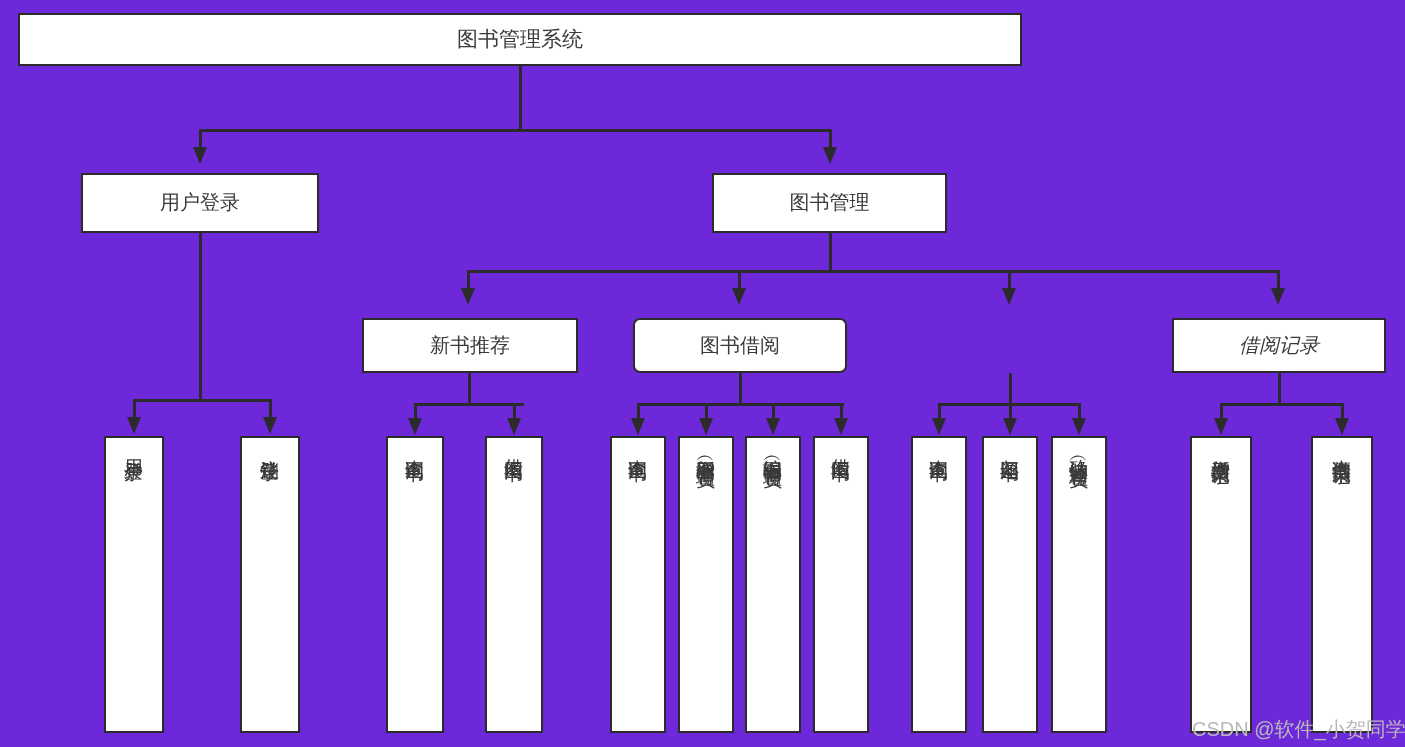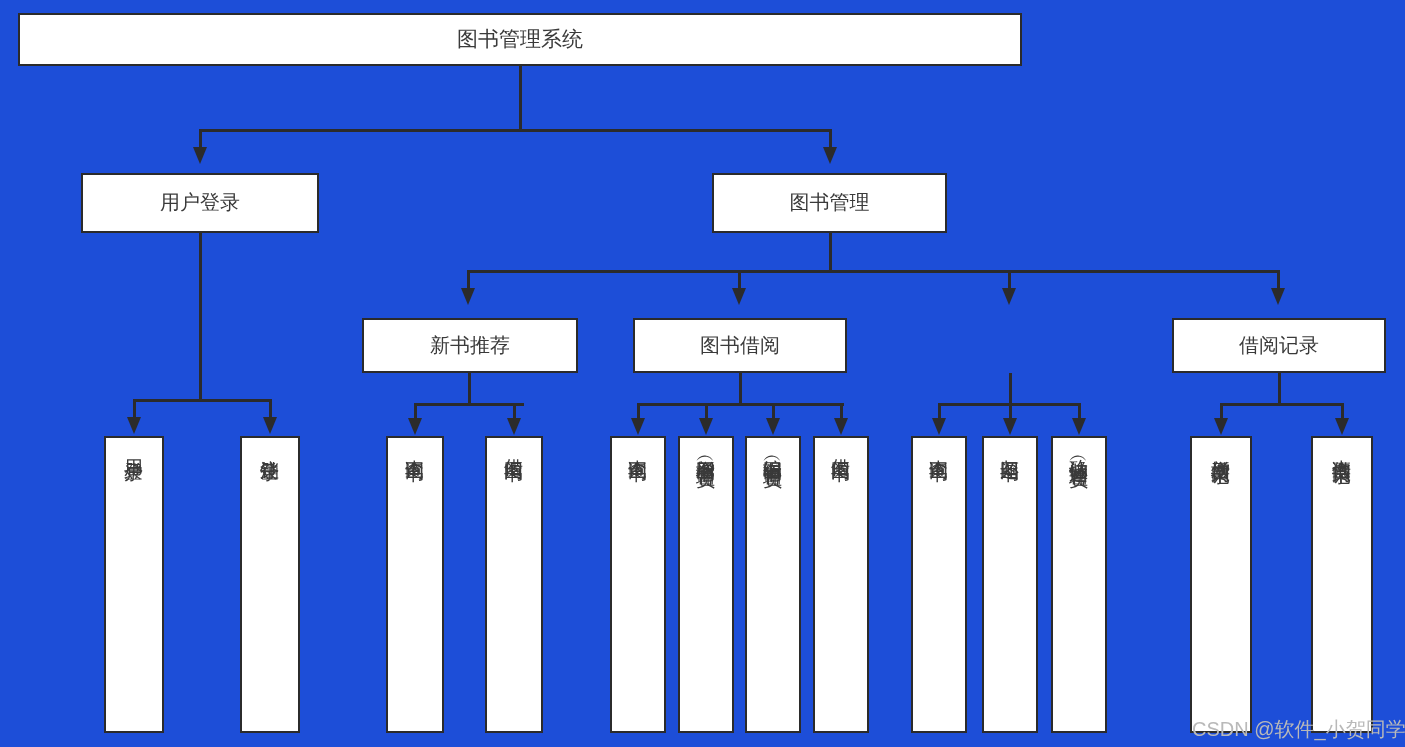--- a/index.html
+++ b/index.html
@@ -7,21 +7,21 @@
     padding: 0;
     background: #ffffff;
   }
   body {
     font-family: "Liberation Sans", "DejaVu Sans", sans-serif;
   }
   #canvas {
     position: relative;
     width: 1405px;
     height: 747px;
-    background: #1d4ed8;
+    background: #6d28d9;
     overflow: hidden;
   }
 
   
   .node {
     position: absolute;
     box-sizing: border-box;
     border: 2.5px solid #2b2b2b;
     background: #ffffff;
     display: flex;
@@ -125,24 +125,24 @@
   <div class="vline" style="left:738px; top:270px; height:19px;"></div>
   <div class="arrow" style="left:732px; top:288px;"></div>
   <div class="vline" style="left:1008px; top:270px; height:19px;"></div>
   <div class="arrow" style="left:1002px; top:288px;"></div>
   <div class="vline" style="left:1277px; top:270px; height:19px;"></div>
   <div class="arrow" style="left:1271px; top:288px;"></div>
 
   <div class="node level3" style="left:362px; top:318px; width:216px; height:55px;">
     <span>新书推荐</span>
   </div>
-  <div class="node level3" style="left:633px; top:318px; width:214px; height:55px;">
+  <div class="node level3" style="left:633px; top:318px; width:214px; height:55px;border-radius:7px;">
     <span>图书借阅</span>
   </div>
-  <div class="node level3" style="left:1172px; top:318px; width:214px; height:55px;">
+  <div class="node level3" style="left:1172px; top:318px; width:214px; height:55px;font-style:italic;">
     <span>借阅记录</span>
   </div>
 
   <div class="vline" style="left:468px; top:373px; height:32px;"></div>
   <div class="hline" style="left:414px; top:403px; width:110px;"></div>
   <div class="vline" style="left:414px; top:403px; height:16px;"></div>
   <div class="arrow" style="left:408px; top:418px;"></div>
   <div class="vline" style="left:513px; top:403px; height:16px;"></div>
   <div class="arrow" style="left:507px; top:418px;"></div>
 

